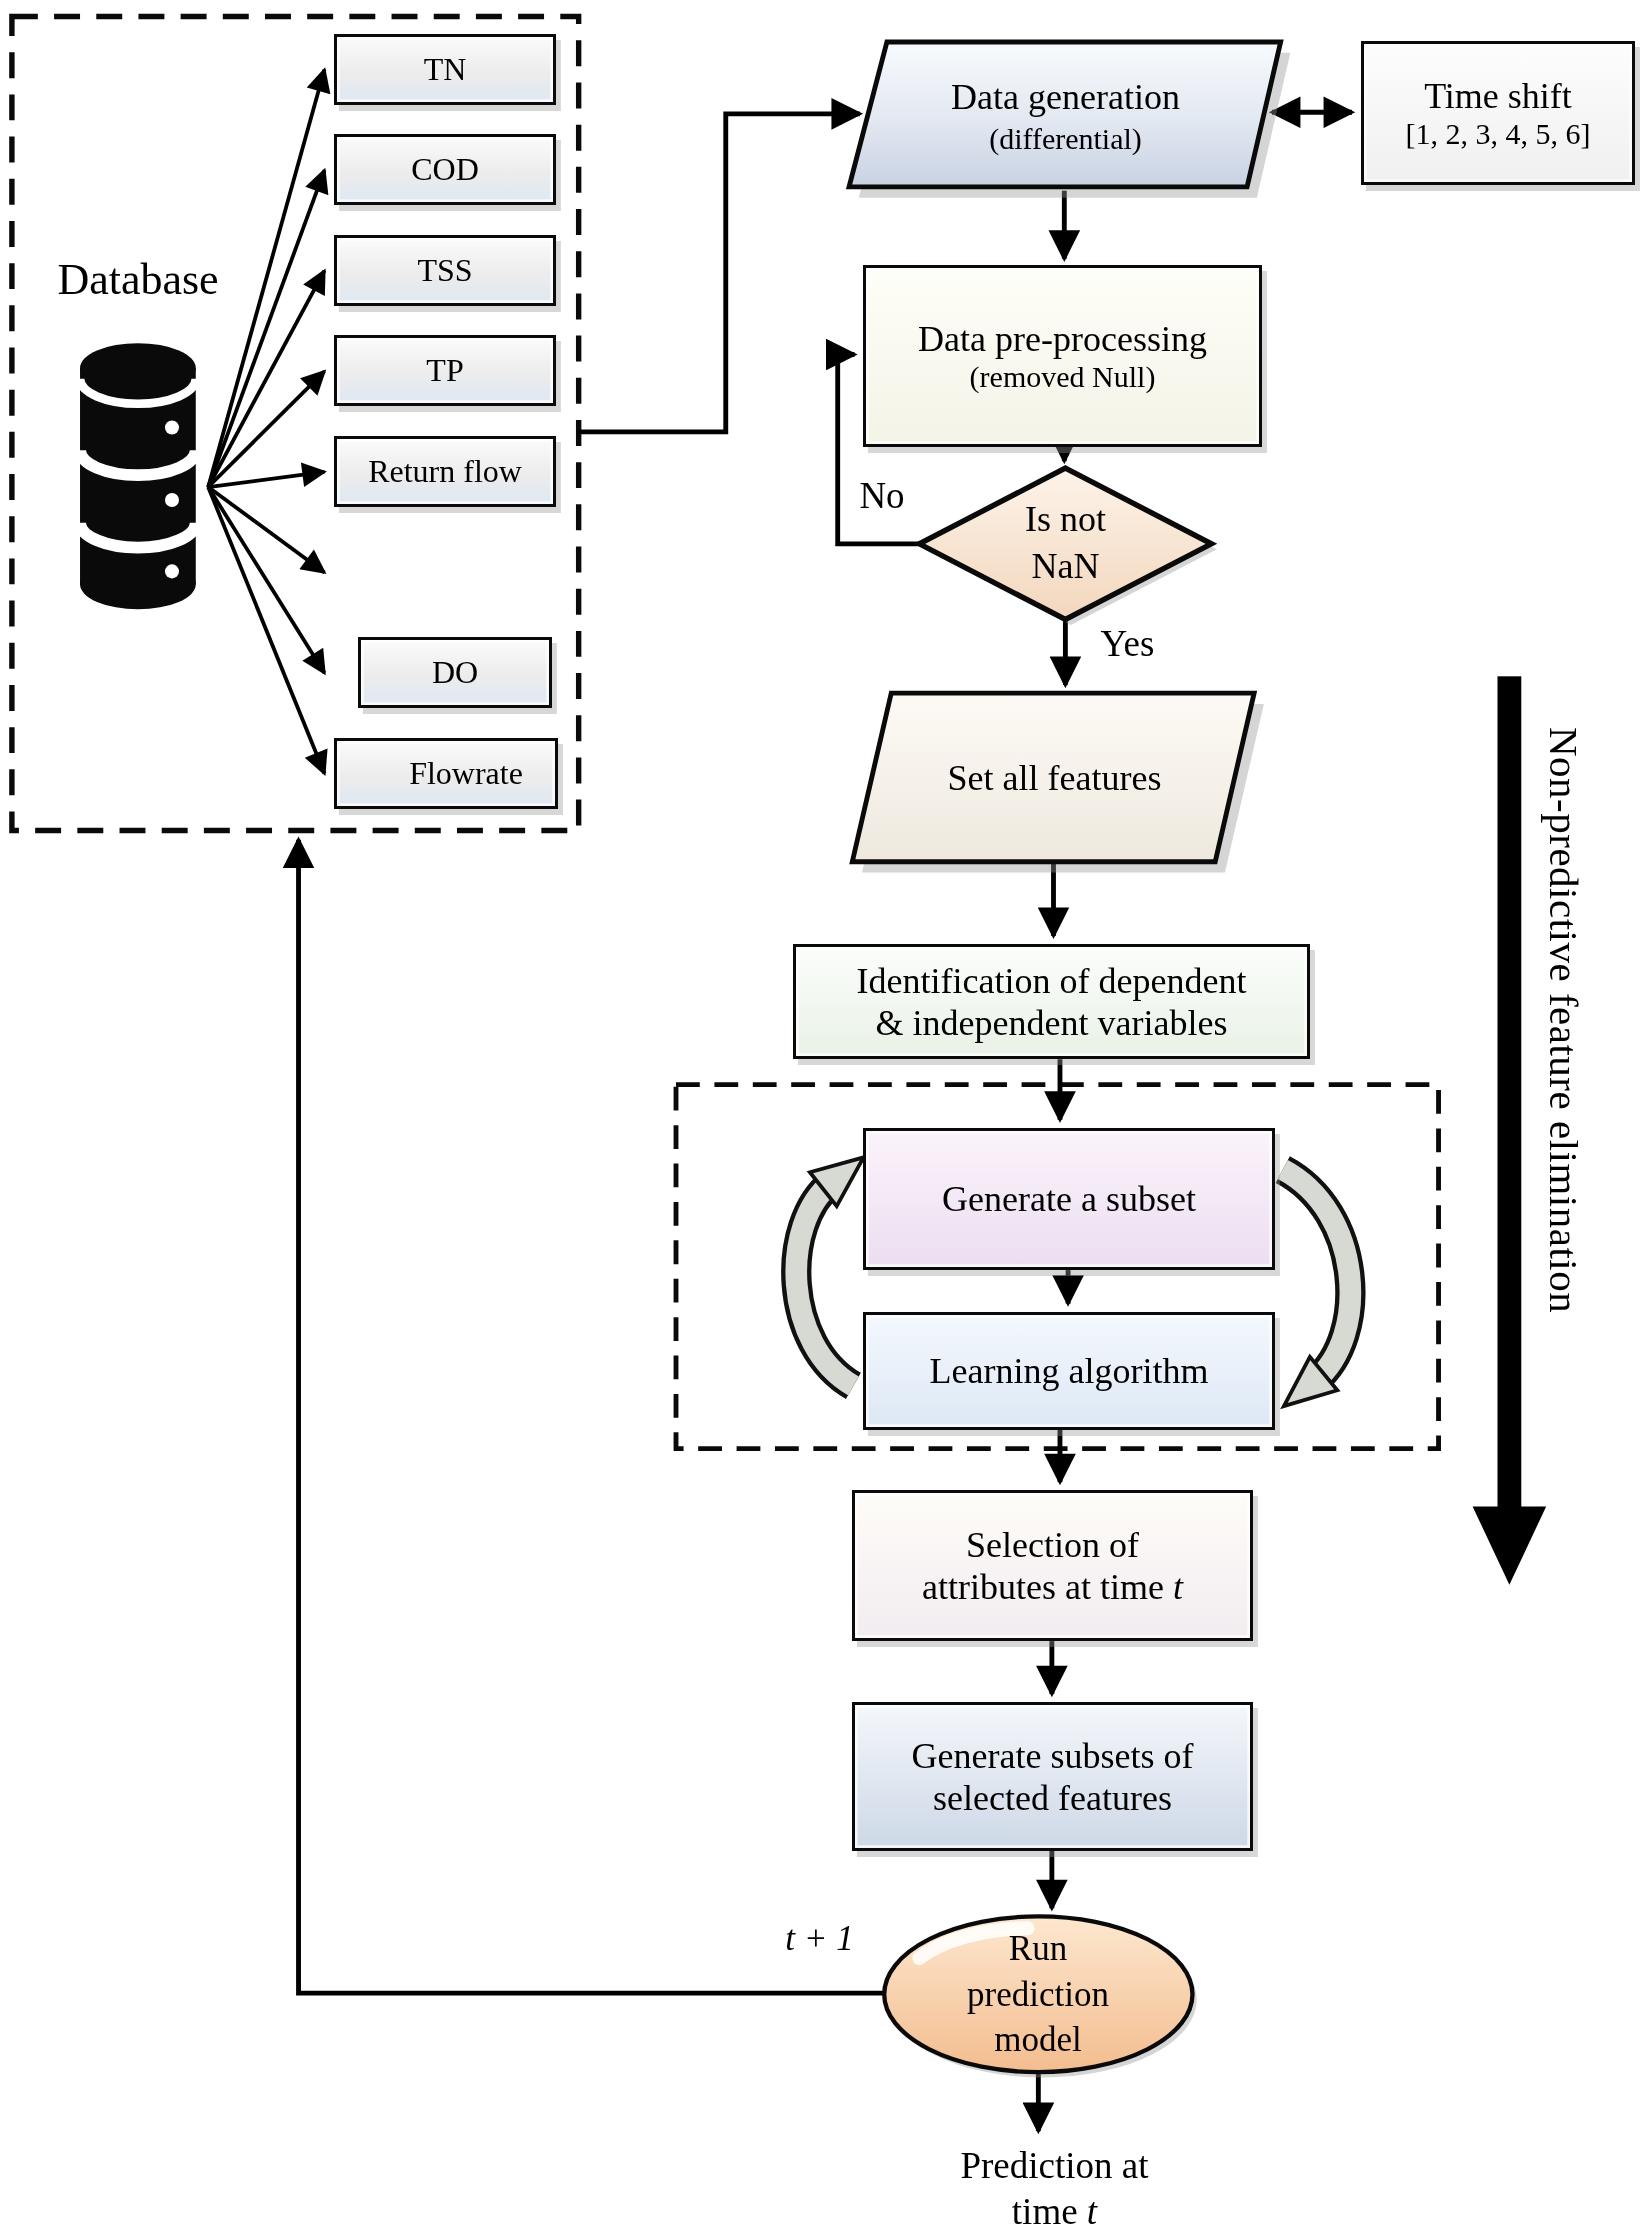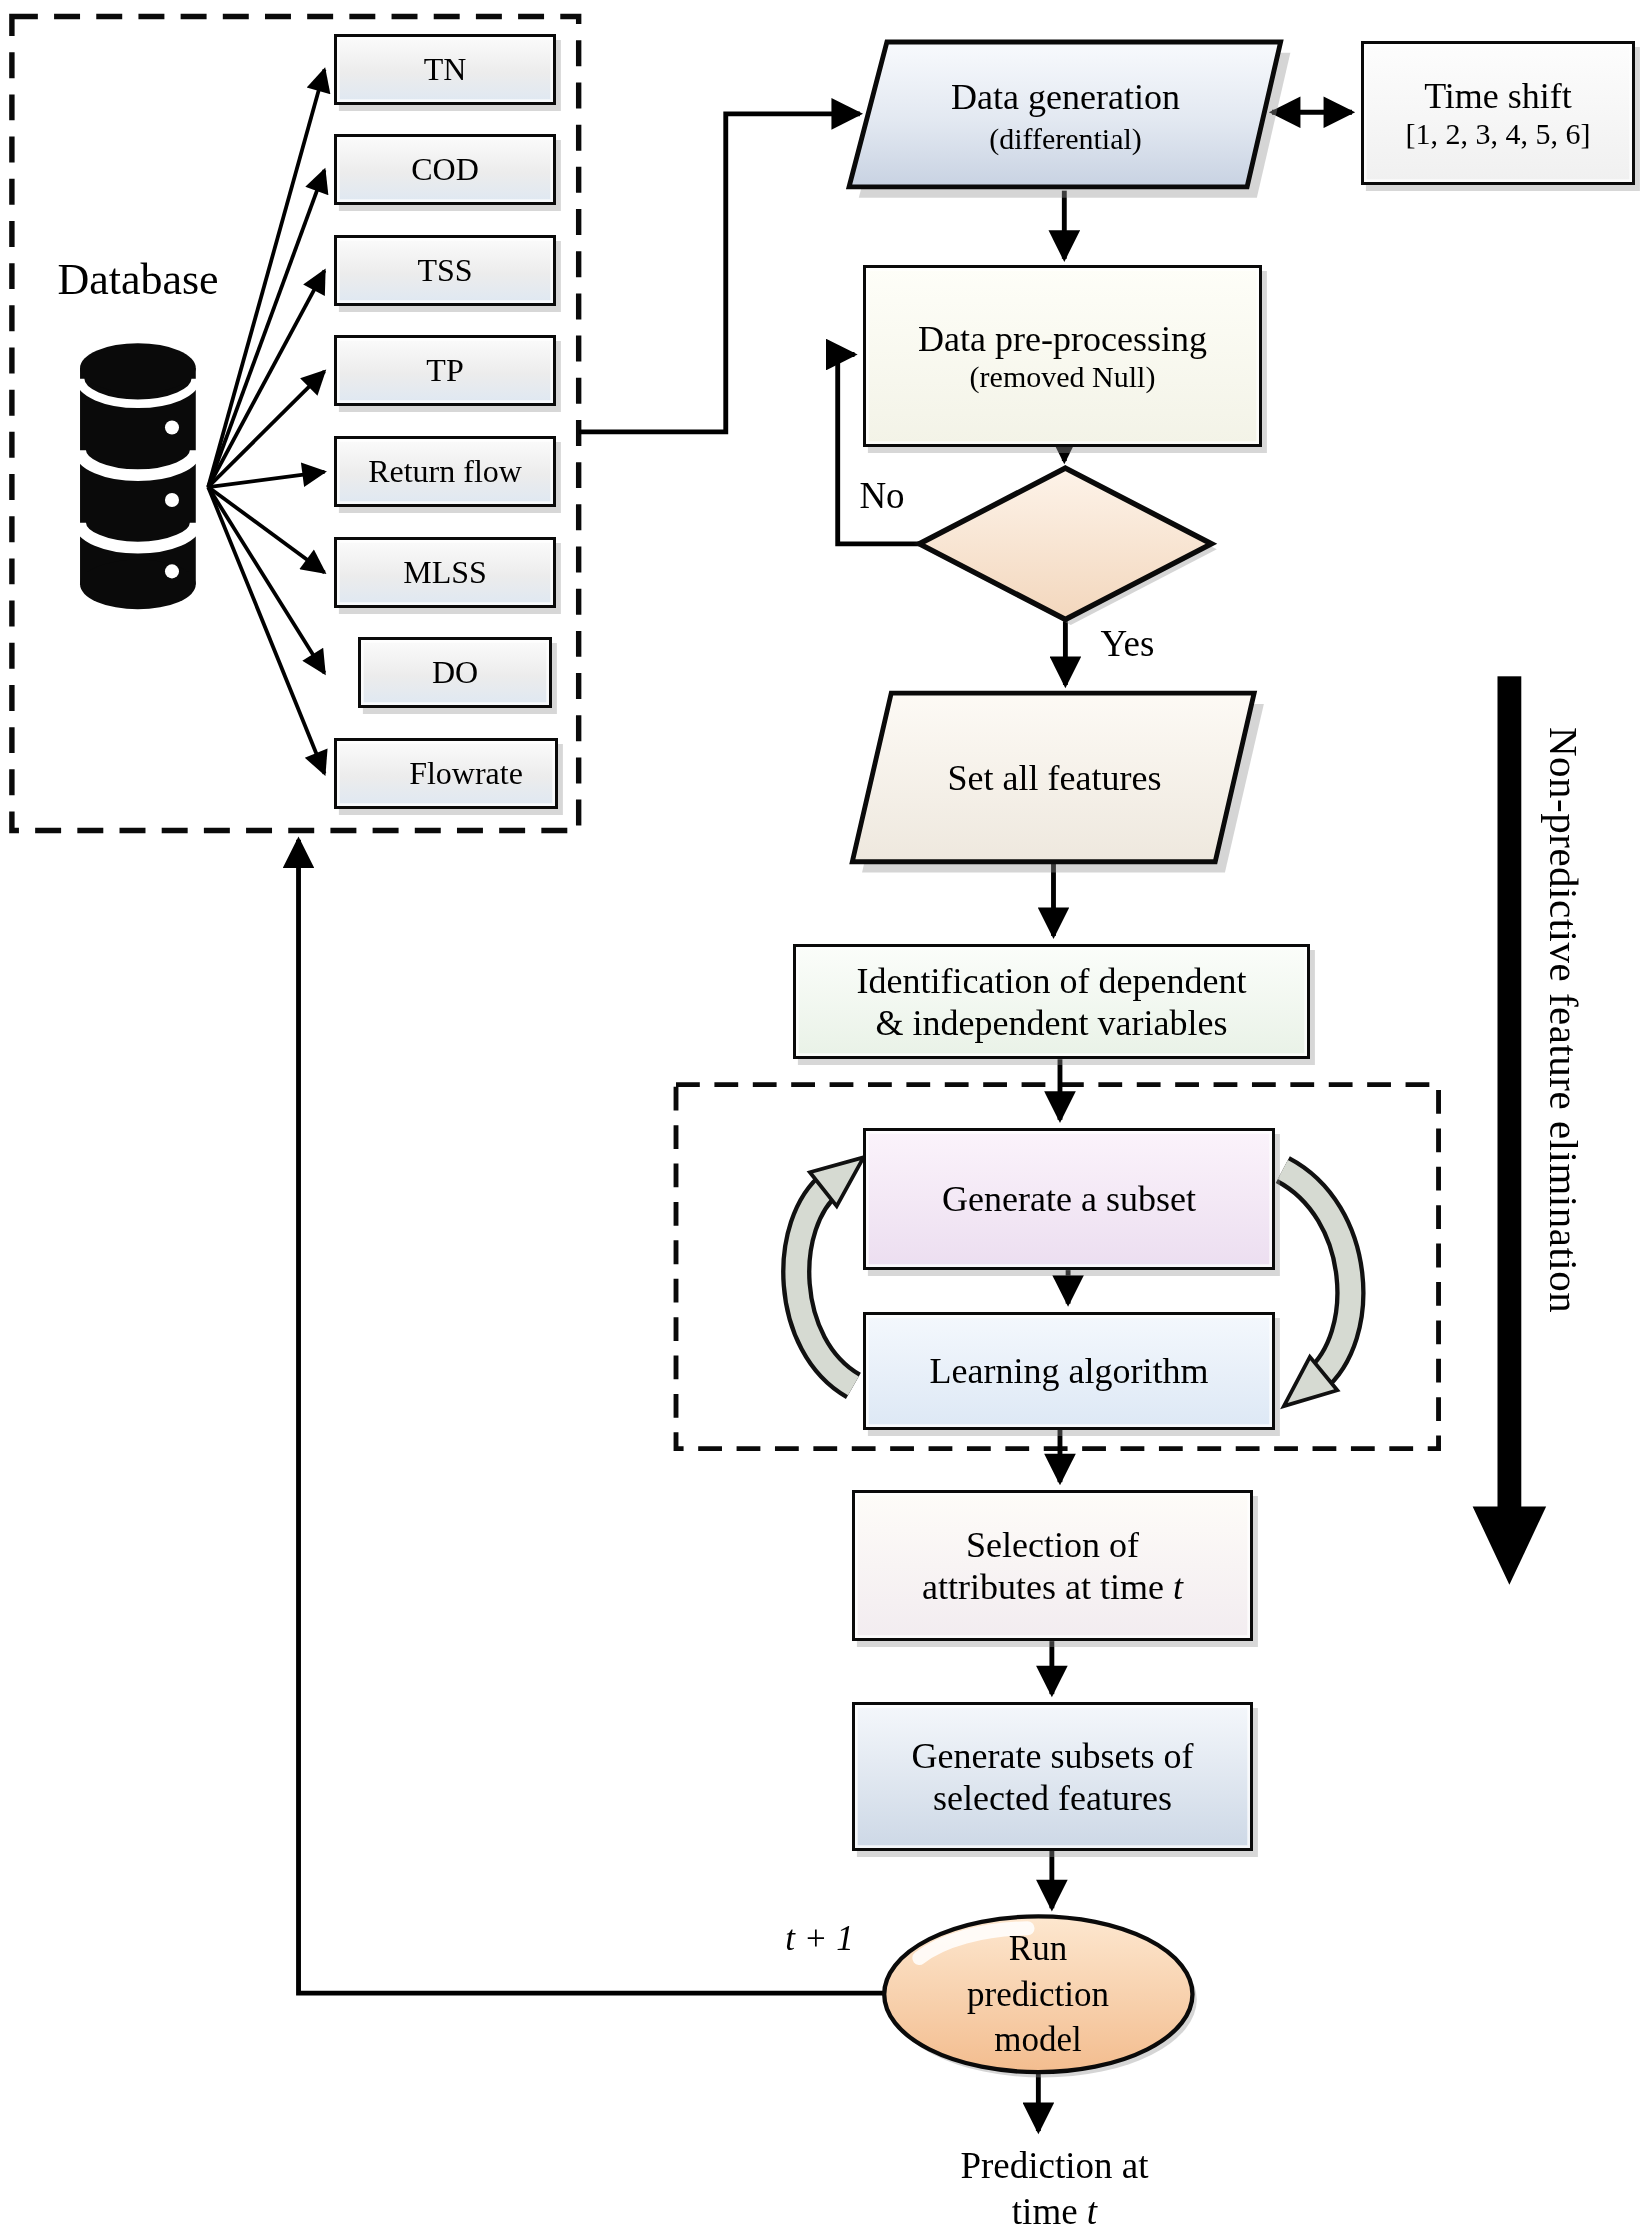--- a/index.html
+++ b/index.html
@@ -140,23 +140,20 @@
     </div>
   <div class="box itembox" style="left:334px;top:134px;width:222px;height:71px;">
       <span>COD</span>
     </div>
   <div class="box itembox" style="left:334px;top:335px;width:222px;height:71px;">
       <span>TP</span>
     </div>
   <div class="box itembox" style="left:334px;top:436px;width:222px;height:71px;">
       <span>Return flow</span>
     </div>
-  <div class="box itembox" style="left:334px;top:537px;width:222px;height:71px;">
-      <span>MLSS</span>
-    </div>
   <div class="box itembox" style="left:334px;top:637px;width:194px;height:71px;margin-left:24px;">
       <span>DO</span>
     </div>
   <div class="box itembox" style="left:334px;top:738px;width:224px;height:71px;padding-left:40px;">
       <span>Flowrate</span>
     </div>
 
   <div class="nodetext" style="left:876px;top:54px;width:379px;height:124px;">
     <div class="l1">Data generation</div>
     <div class="l2i">(differential)</div>
@@ -165,20 +162,24 @@
   <div class="box" style="left:1361px;top:41px;width:274px;height:144px;background:linear-gradient(180deg,#fdfdfd,#f0f0f0);">
     <div class="l1">Time shift</div>
     <div class="l2i">[1, 2, 3, 4, 5, 6]</div>
   </div>
 
   <div class="box" style="left:863px;top:265px;width:399px;height:182px;background:linear-gradient(180deg,#fefef8,#f3f3e7);">
     <div class="l1">Data pre-processing</div>
     <div class="l2i">(removed Null)</div>
   </div>
 
+  <div class="nodetext" style="left:968px;top:481px;width:195px;height:124px;line-height:1.3;">
+    <div class="l1">Is not</div>
+    <div class="l1">NaN</div>
+  </div>
 
   <div class="lbl" style="left:836px;top:475px;width:92px;font-size:37px;">No</div>
   <div class="lbl" style="left:1079px;top:623px;width:97px;font-size:37px;">Yes</div>
 
   <div class="nodetext" style="left:892px;top:703px;width:325px;height:151px;">
     <div class="l1">Set all features</div>
   </div>
 
   <div class="box" style="left:793px;top:944px;width:517px;height:115px;background:linear-gradient(180deg,#fbfdfa,#e9f2e7);">
     <div class="l1">Identification of dependent</div>

